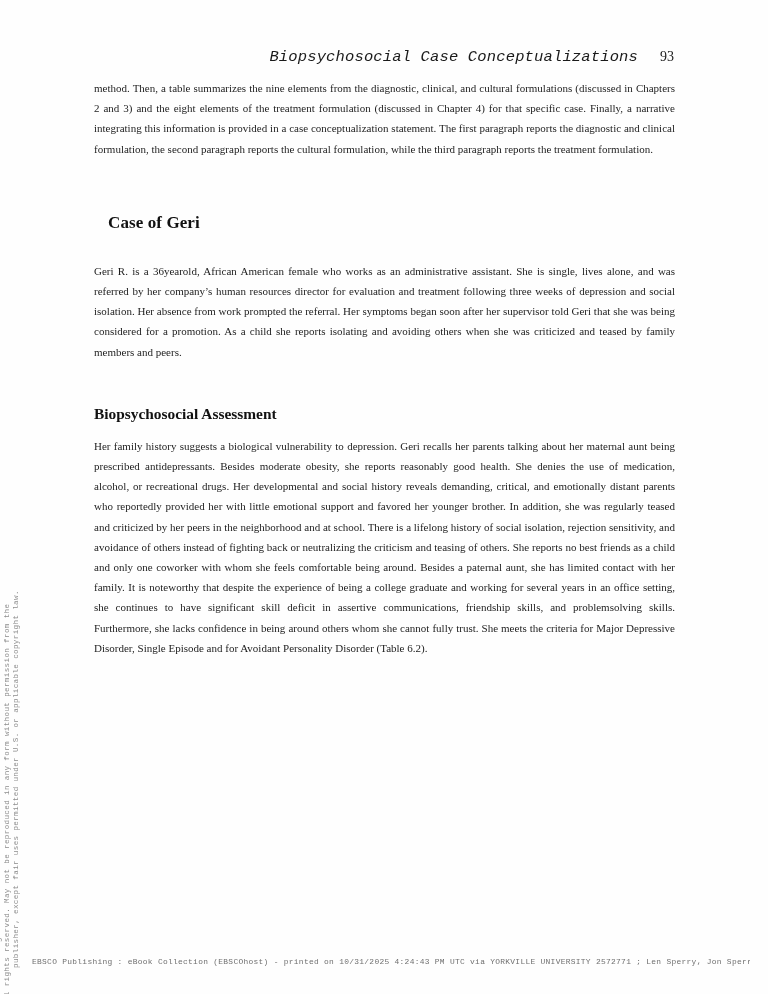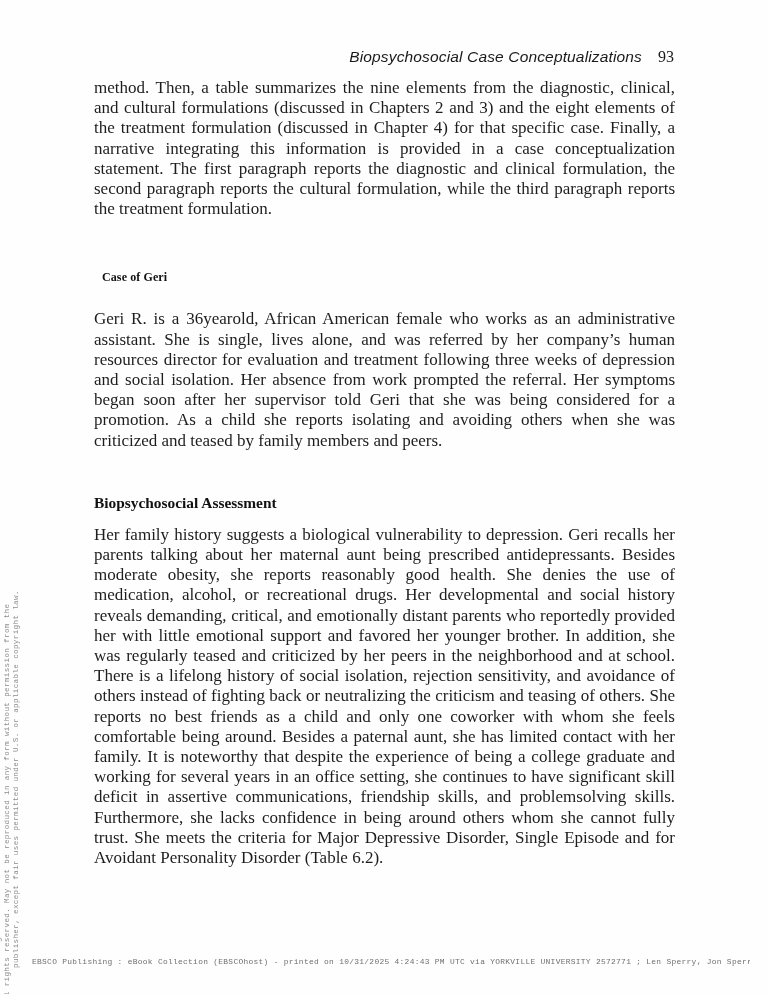--- a/index.html
+++ b/index.html
@@ -30,52 +30,52 @@
     top: 48px;
     width: 580px;
     height: 22px;
     display: flex;
     align-items: baseline;
     justify-content: flex-end;
     font-size: 15.5px;
   }
   .running-head-title {
     font-style: italic;
-    font-family: Liberation Sans, sans-serif;
+    font-family: Liberation Mono, monospace;
     letter-spacing: 0.15px;
     color: #1a1a1a;
   }
   .running-head-folio {
     font-style: normal;
-    margin-left: 16px;
-    font-size: 16px;
+    margin-left: 22px;
+    font-size: 14px;
     color: #1a1a1a;
   }
 
   
   .text-column {
     position: absolute;
     left: 94px;
     top: 78px;
     width: 581px;
   }
 
   p.body-par {
     margin: 0;
-    font-size: 17px;
+    font-size: 11px;
     line-height: 20.2px;
     text-align: justify;
     text-justify: inter-word;
     hyphens: manual;
     color: #1d1d1d;
   }
 
   h2.section-head {
-    margin: 8px;
-    font-size: 12px;
+    margin: 14px;
+    font-size: 17px;
     font-weight: bold;
     line-height: 20px;
     color: #111111;
     letter-spacing: 0.1px;
   }
 
   h3.sub-head {
     margin: 0;
     font-size: 15.4px;
     font-weight: bold;

